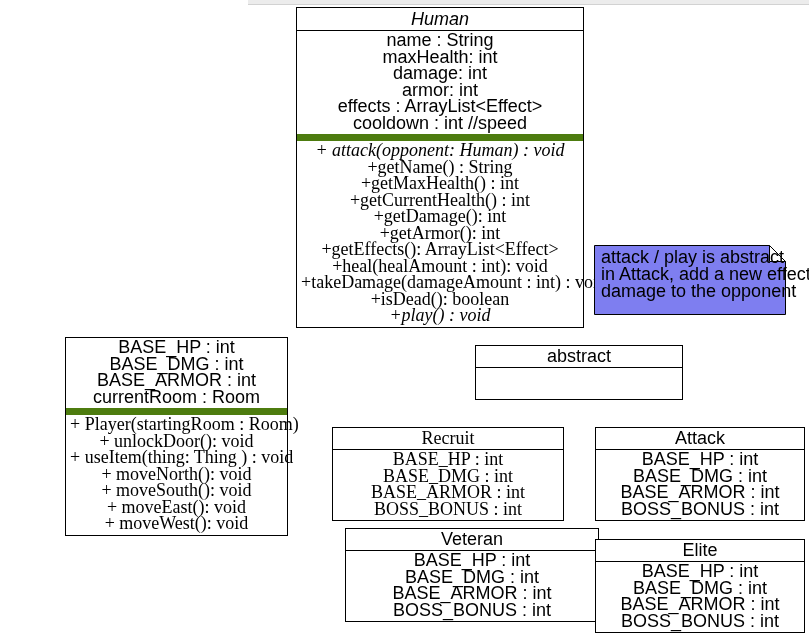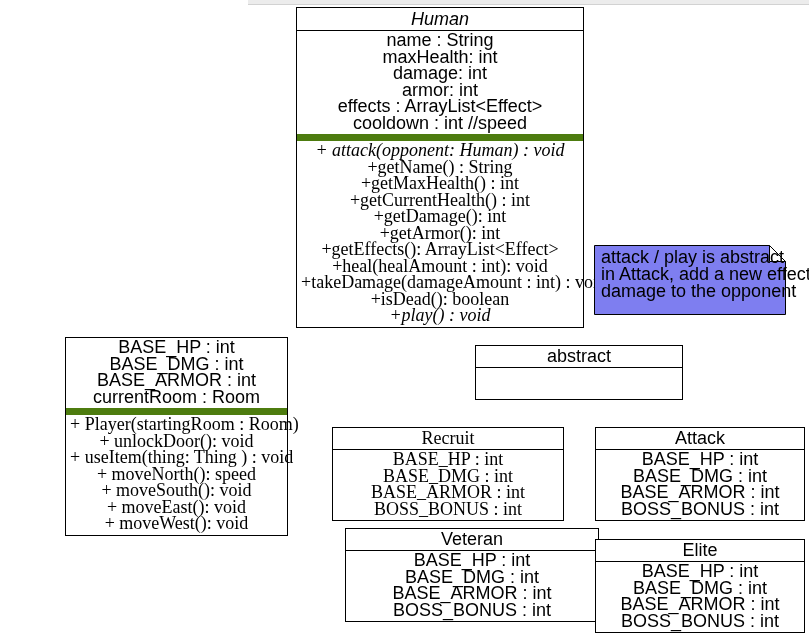--- a/index.html
+++ b/index.html
@@ -103,21 +103,21 @@
     <div class="box-section">
         <div class="row">BASE_HP : int</div>
         <div class="row">BASE_DMG : int</div>
         <div class="row">BASE_ARMOR : int</div>
         <div class="row">currentRoom : Room</div>
       </div>
     <div class="box-section">
         <div class="row">+ Player(startingRoom : Room)</div>
         <div class="row">+ unlockDoor(): void</div>
         <div class="row">+ useItem(thing: Thing ) : void</div>
-        <div class="row">+ moveNorth(): speed</div>
+        <div class="row">+ moveNorth(): void</div>
         <div class="row">+ moveSouth(): void</div>
         <div class="row">+ moveEast(): void</div>
         <div class="row">+ moveWest(): void</div>
       </div>
   </div>
 
   <div class="uml-box box-npc">
     <div class="box-title npc-title">
       <div>abstract</div>
     </div>

